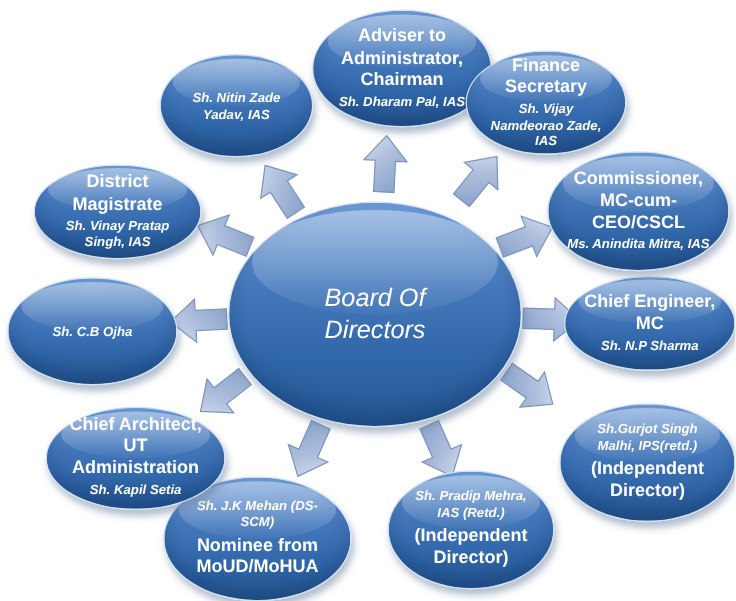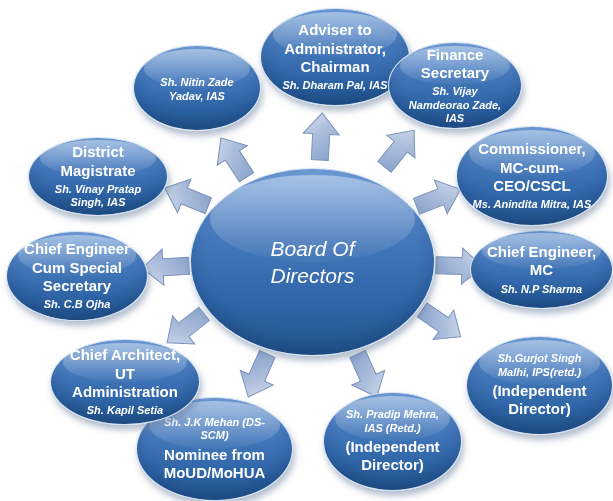--- a/index.html
+++ b/index.html
@@ -108,27 +108,26 @@
   <div class="node" style="left:323px;top:392px;width:139px;height:99px;">
     <div class="t-italic first">Sh. Pradip Mehra, IAS (Retd.)</div>
     <div class="t-bold after-italic">(Independent Director)</div>
   </div>
 
   <div class="node" style="left:136px;top:397px;width:157px;height:104px;">
     <div class="t-italic first">Sh. J.K Mehan (DS-SCM)</div>
     <div class="t-bold after-italic">Nominee from MoUD/MoHUA</div>
   </div>
 
-  <div class="node" style="left:50px;top:339px;width:150px;height:86px;">
+  <div class="node" style="left:38px;top:339px;width:150px;height:86px;justify-content:flex-end;">
     <div class="t-bold">Chief Architect, UT Administration</div>
     <div class="t-italic">Sh. Kapil Setia</div>
   </div>
 
   <div class="node" style="left:6px;top:231px;width:142px;height:90px;">
-    <div class="t-bold">Chief Engineer Cum Special Secretary</div>
     <div class="t-italic">Sh. C.B Ojha</div>
   </div>
 
   <div class="node" style="left:28px;top:137px;width:140px;height:79px;">
     <div class="t-bold">District Magistrate</div>
     <div class="t-italic">Sh. Vinay Pratap Singh, IAS</div>
   </div>
 
   <div class="node" style="left:133px;top:45px;width:128px;height:86px;">
     <div class="t-italic">Sh. Nitin Zade Yadav, IAS</div>

